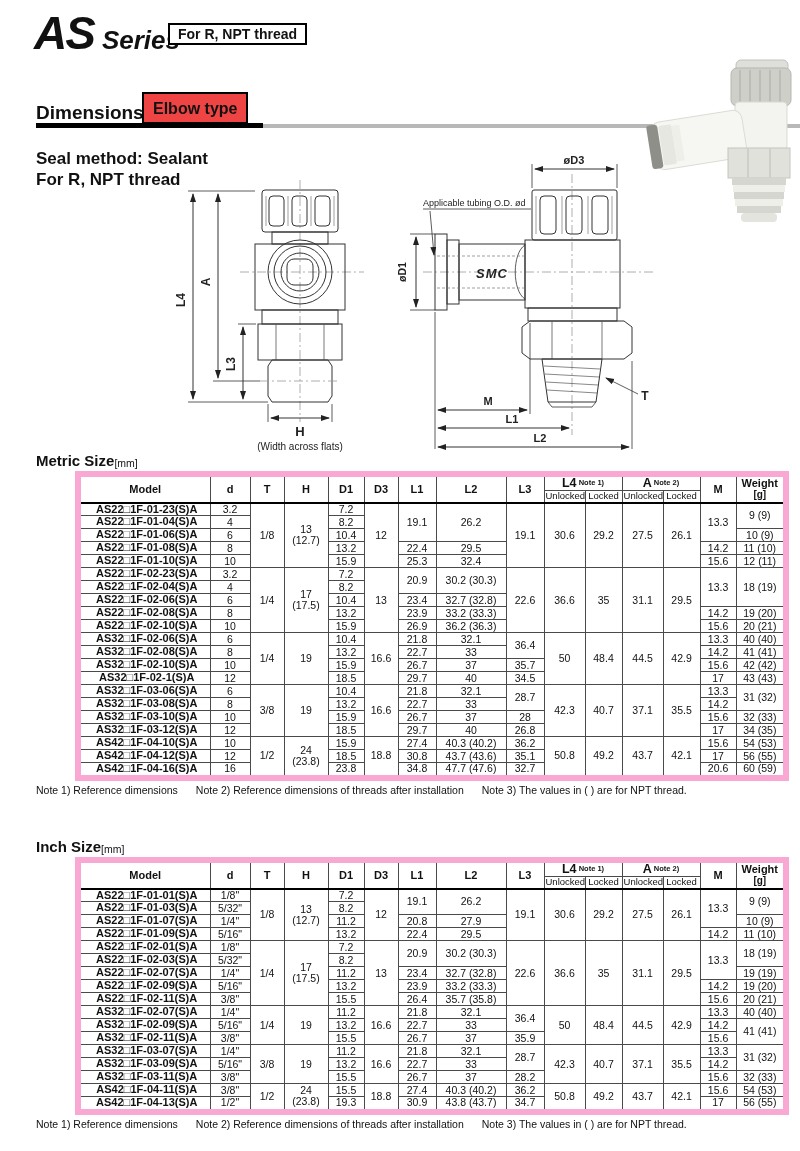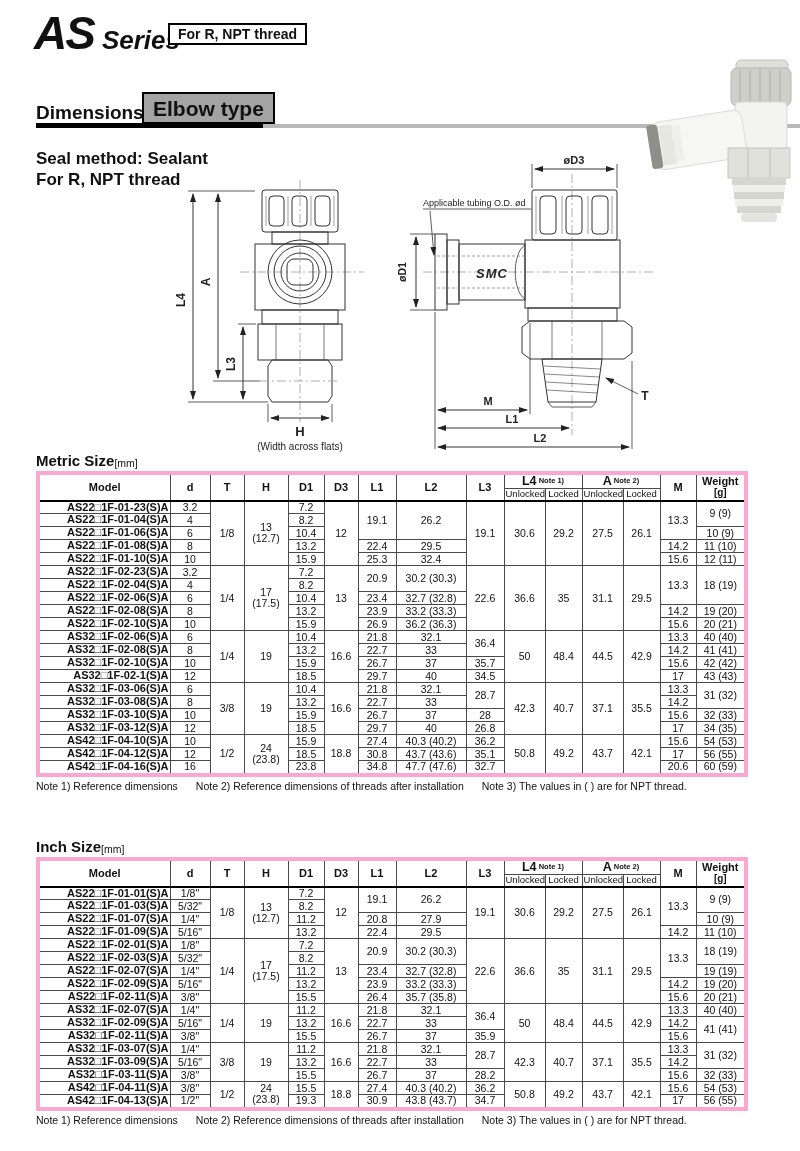--- a/index.html
+++ b/index.html
@@ -7,45 +7,45 @@
   body { width:800px; height:1151px; font-family:"Liberation Sans", sans-serif; color:#111; }
   .page { position:relative; width:800px; height:1151px; overflow:hidden; background:#fff; }
 
   
   .series { position:absolute; left:34px; top:6px; white-space:nowrap; }
   .series .as { font-size:46px; font-style:italic; font-weight:bold; letter-spacing:-2px; }
   .series .ser { font-size:26px; font-style:italic; font-weight:bold; margin-left:8px; }
   .thread-badge { position:absolute; left:168px; top:23px; border:2px solid #000; font-weight:bold; font-size:14px; padding:1px 8px; background:#fff; }
 
   .dim-label { position:absolute; left:36px; top:102px; font-size:19px; font-weight:bold; }
-  .elbow-box { position:absolute; left:142px; top:92px; border:2px solid #000; font-size:21px; font-weight:bold; padding:0 9px; height:32px; line-height:30px; background:#a3a3a3; z-index:2; }
+  .elbow-box { position:absolute; left:142px; top:92px; border:2px solid #000; font-size:16px; font-weight:bold; padding:0 9px; height:32px; line-height:30px; background:#ef4444; z-index:2; }
   .rule-black { position:absolute; left:36px; top:123px; width:227px; height:5px; background:#000; z-index:1; }
   .rule-gray  { position:absolute; left:263px; top:124px; width:537px; height:4px; background:#b8b8b8; z-index:1; }
 
   .seal { position:absolute; left:36px; top:136px; font-size:17px; font-weight:bold; line-height:21px;margin-top:12px; }
 
   
   .drawing { position:absolute; left:140px; top:150px; z-index:1; }
   .photo { position:absolute; left:636px; top:54px; z-index:3; }
 
   
   .tbl-block { position:absolute; left:36px; width:728px; }
   .tbl-head { display:flex; align-items:flex-end; height:17px; }
   .tbl-title { font-size:15px; font-weight:bold; }
   .tbl-unit { font-size:10.5px; }
-  table { border-collapse:collapse; table-layout:fixed; width:612px; margin-top:2px; border:4px solid #f9a8d4; }
+  table { border-collapse:collapse; table-layout:fixed; width:612px; margin-top:2px; border:6px solid #f9a8d4;margin-left:39px; }
   th, td { border:1px solid #4a4a4a; text-align:center; font-size:10.5px; padding:0 1px; height:13px; line-height:1.05; }
   thead th { font-weight:bold; font-size:11px; background:#fff; }
   thead tr:first-child th { height:15px; }
   th.grp .big { font-size:12.5px; font-weight:bold; }
   th.grp .note { font-size:7.5px; font-weight:bold; vertical-align:2px; }
   th.subh { font-size:9.5px; font-weight:normal; height:12px; }
   th .unit { font-weight:bold; font-size:10px; }
   thead { border-bottom:2px solid #000; }
-  td.model { text-align:right; font-weight:bold; font-size:11px; padding-left:4px; white-space:nowrap; overflow:hidden; }
+  td.model { text-align:center; font-weight:bold; font-size:11px; padding-left:4px; white-space:nowrap; overflow:hidden; }
   tr.gstart td { border-top:1.8px solid #000; }
   .notes { font-size:10.5px; margin-top:3px; white-space:nowrap; }
   .notes span { margin-right:18px; }
 
   
   svg text { font-family:"Liberation Sans", sans-serif; fill:#222; }
 </style>
 </head>
 <body>
 

